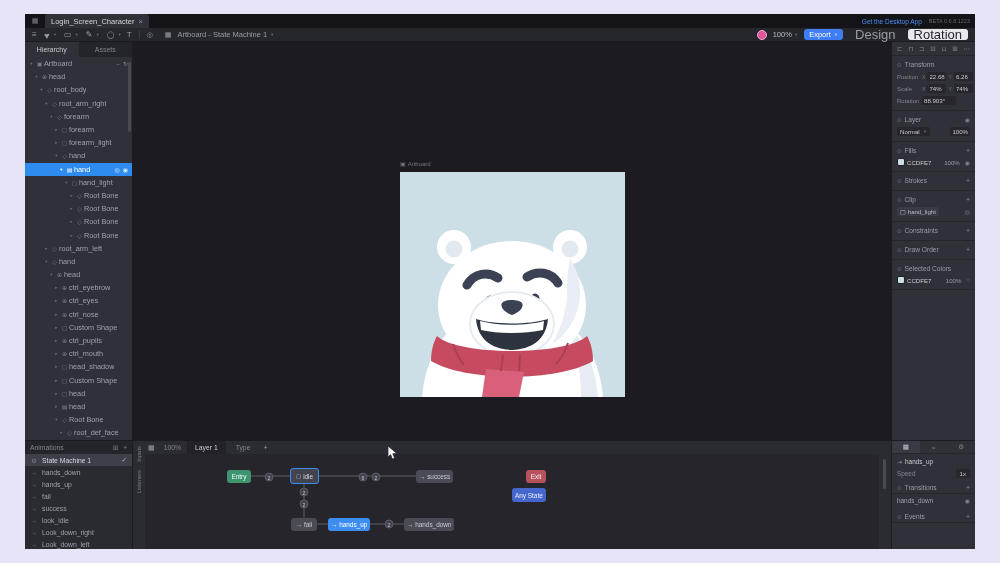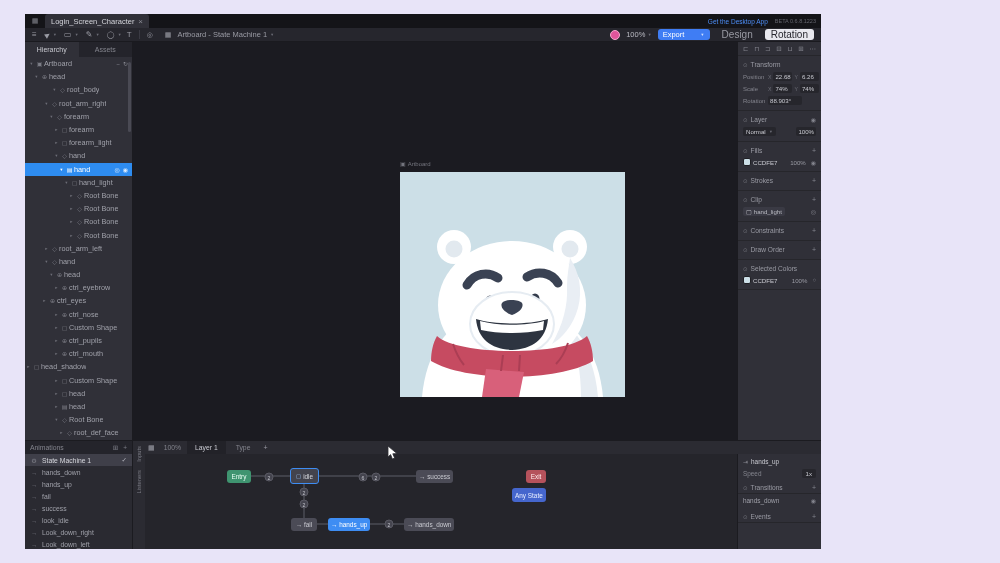--- a/index.html
+++ b/index.html
@@ -1,41 +1,41 @@
 <!DOCTYPE html>
 <html><head>
 <meta charset="utf-8">
 <style>
 *{margin:0;padding:0;box-sizing:border-box;user-select:none}
 html,body{width:1000px;height:563px;overflow:hidden;font-family:"Liberation Sans","DejaVu Sans",sans-serif}
 .screen{position:relative;width:1000px;height:563px;background:#e8e4f8}
-.app{position:absolute;left:25px;top:14px;width:796px;height:535px;background:#7f1d1d;overflow:hidden;font-size:8px;color:#9a9ba4}
+.app{position:absolute;left:25px;top:14px;width:950px;height:535px;background:#7f1d1d;overflow:hidden;font-size:8px;color:#9a9ba4}
 
 
 .row1{position:absolute;left:0;top:0;width:100%;height:14px;background:#141418;display:flex;align-items:center}
 .app-menu{width:20px;text-align:center;color:#7c7d86;font-size:7px}
 .file-tab{height:14px;width:104px;display:flex;align-items:center;justify-content:space-between;background:#303038;padding:0 6px;border-radius:3px 3px 0 0;color:#d3d4da;font-size:7.5px}
 .tab-close{color:#8a8b94;font-size:8px}
 .row1-right{margin-left:auto;display:flex;align-items:center;gap:7px;padding-right:5px}
 .desktop-link{color:#4d8ef7;font-size:6.5px;text-decoration:none}
 .beta{color:#63646d;font-size:5.5px}
 .row2{position:absolute;left:0;top:14px;width:100%;height:14px;background:#26262d;border-bottom:1px solid #1a1a1f;display:flex;align-items:center;padding:0 4px}
 .tbi{color:#9a9ba4;font-size:8px;padding:0 3px;line-height:14px}
 .tbi.small{font-size:7px}
 .rot{display:inline-block;transform:rotate(-35deg);font-size:6.5px}
 .ca{font-size:4.5px;color:#6d6e77;padding:0 1px}
 .tool{display:flex;align-items:center;padding:0 2px}
 .tb-sep{width:1px;height:9px;background:#3a3a43;margin:0 4px}
 .breadcrumb{display:flex;align-items:center;gap:3px;margin-left:6px;color:#9a9ba4;font-size:7.5px}
 .tb-right{margin-left:auto;display:flex;align-items:center;gap:6px;padding-right:3px}
 .avatar{width:10px;height:10px;border-radius:50%;background:#e0559b;border:1px solid #f2a9cd}
 .zoomc{display:flex;align-items:center;gap:2px;color:#b9bac2;font-size:7.5px}
-.export-btn{background:#3f7df4;color:#fff;border-radius:3px;height:11px;display:flex;align-items:center;padding:0 5px;gap:16px;font-size:7.5px}
+.export-btn{background:#3f7df4;color:#fff;border-radius:3px;height:11px;display:flex;align-items:center;padding:0 5px;gap:3px;font-size:7.5px}
 .export-btn .ca{color:#cfe0ff}
-.mode{font-size:10px;color:#9a9ba4;padding:0 6px;height:11px;display:flex;align-items:center}
+.mode{font-size:13px;color:#9a9ba4;padding:0 6px;height:11px;display:flex;align-items:center}
 .mode.active{background:#e8e8ee;color:#26262d;border-radius:3px}
 
 
 .left-panel{position:absolute;left:0;top:28px;width:108px;height:507px;background:#303038;border-right:1px solid #1b1b20}
 .lp-tabs{height:15px;background:#24242b;display:flex}
 .lp-tab{flex:1;display:flex;align-items:center;justify-content:center;font-size:7px;color:#83848d}
 .lp-tab.active{background:#303038;color:#c9cad1}
 .tree{position:absolute;top:15px;left:0;right:0;height:383px;overflow:hidden}
 .trow{height:13.2px;display:flex;align-items:center;white-space:nowrap}
 .tcaret{width:7px;font-size:4.5px;color:#6d6e77;text-align:center;flex:none}
@@ -188,21 +188,21 @@
             <span class="rowend">
               <span>−</span>
               <span>↻</span>
             </span>
           </div>
           <div class="trow" style="padding-left: 8px;">
             <span class="tcaret">▾</span>
             <span class="ticon">⊕</span>
             <span class="tlabel">head</span>
           </div>
-          <div class="trow" style="padding-left: 26px;">
+          <div class="trow" style="padding-left: 13px;">
             <span class="tcaret">▾</span>
             <span class="ticon">◇</span>
             <span class="tlabel">root_body</span>
           </div>
           <div class="trow" style="padding-left: 18px;">
             <span class="tcaret">▾</span>
             <span class="ticon">◇</span>
             <span class="tlabel">root_arm_right</span>
           </div>
           <div class="trow" style="padding-left: 23px;">
@@ -272,21 +272,21 @@
           <div class="trow" style="padding-left: 23px;">
             <span class="tcaret">▾</span>
             <span class="ticon">⊕</span>
             <span class="tlabel">head</span>
           </div>
           <div class="trow" style="padding-left: 28px;">
             <span class="tcaret">▸</span>
             <span class="ticon">⊕</span>
             <span class="tlabel">ctrl_eyebrow</span>
           </div>
-          <div class="trow" style="padding-left: 16px;">
+          <div class="trow" style="padding-left: 28px;">
             <span class="tcaret">▸</span>
             <span class="ticon">⊕</span>
             <span class="tlabel">ctrl_eyes</span>
           </div>
           <div class="trow" style="padding-left: 28px;">
             <span class="tcaret">▸</span>
             <span class="ticon">⊕</span>
             <span class="tlabel">ctrl_nose</span>
           </div>
           <div class="trow" style="padding-left: 28px;">
@@ -297,21 +297,21 @@
           <div class="trow" style="padding-left: 28px;">
             <span class="tcaret">▸</span>
             <span class="ticon">⊕</span>
             <span class="tlabel">ctrl_pupils</span>
           </div>
           <div class="trow" style="padding-left: 28px;">
             <span class="tcaret">▸</span>
             <span class="ticon">⊕</span>
             <span class="tlabel">ctrl_mouth</span>
           </div>
-          <div class="trow" style="">
+          <div class="trow" style="padding-left: 28px;">
             <span class="tcaret">▸</span>
             <span class="ticon">▢</span>
             <span class="tlabel">head_shadow</span>
           </div>
           <div class="trow" style="padding-left: 28px;">
             <span class="tcaret">▸</span>
             <span class="ticon">▢</span>
             <span class="tlabel">Custom Shape</span>
           </div>
           <div class="trow" style="padding-left: 28px;">

